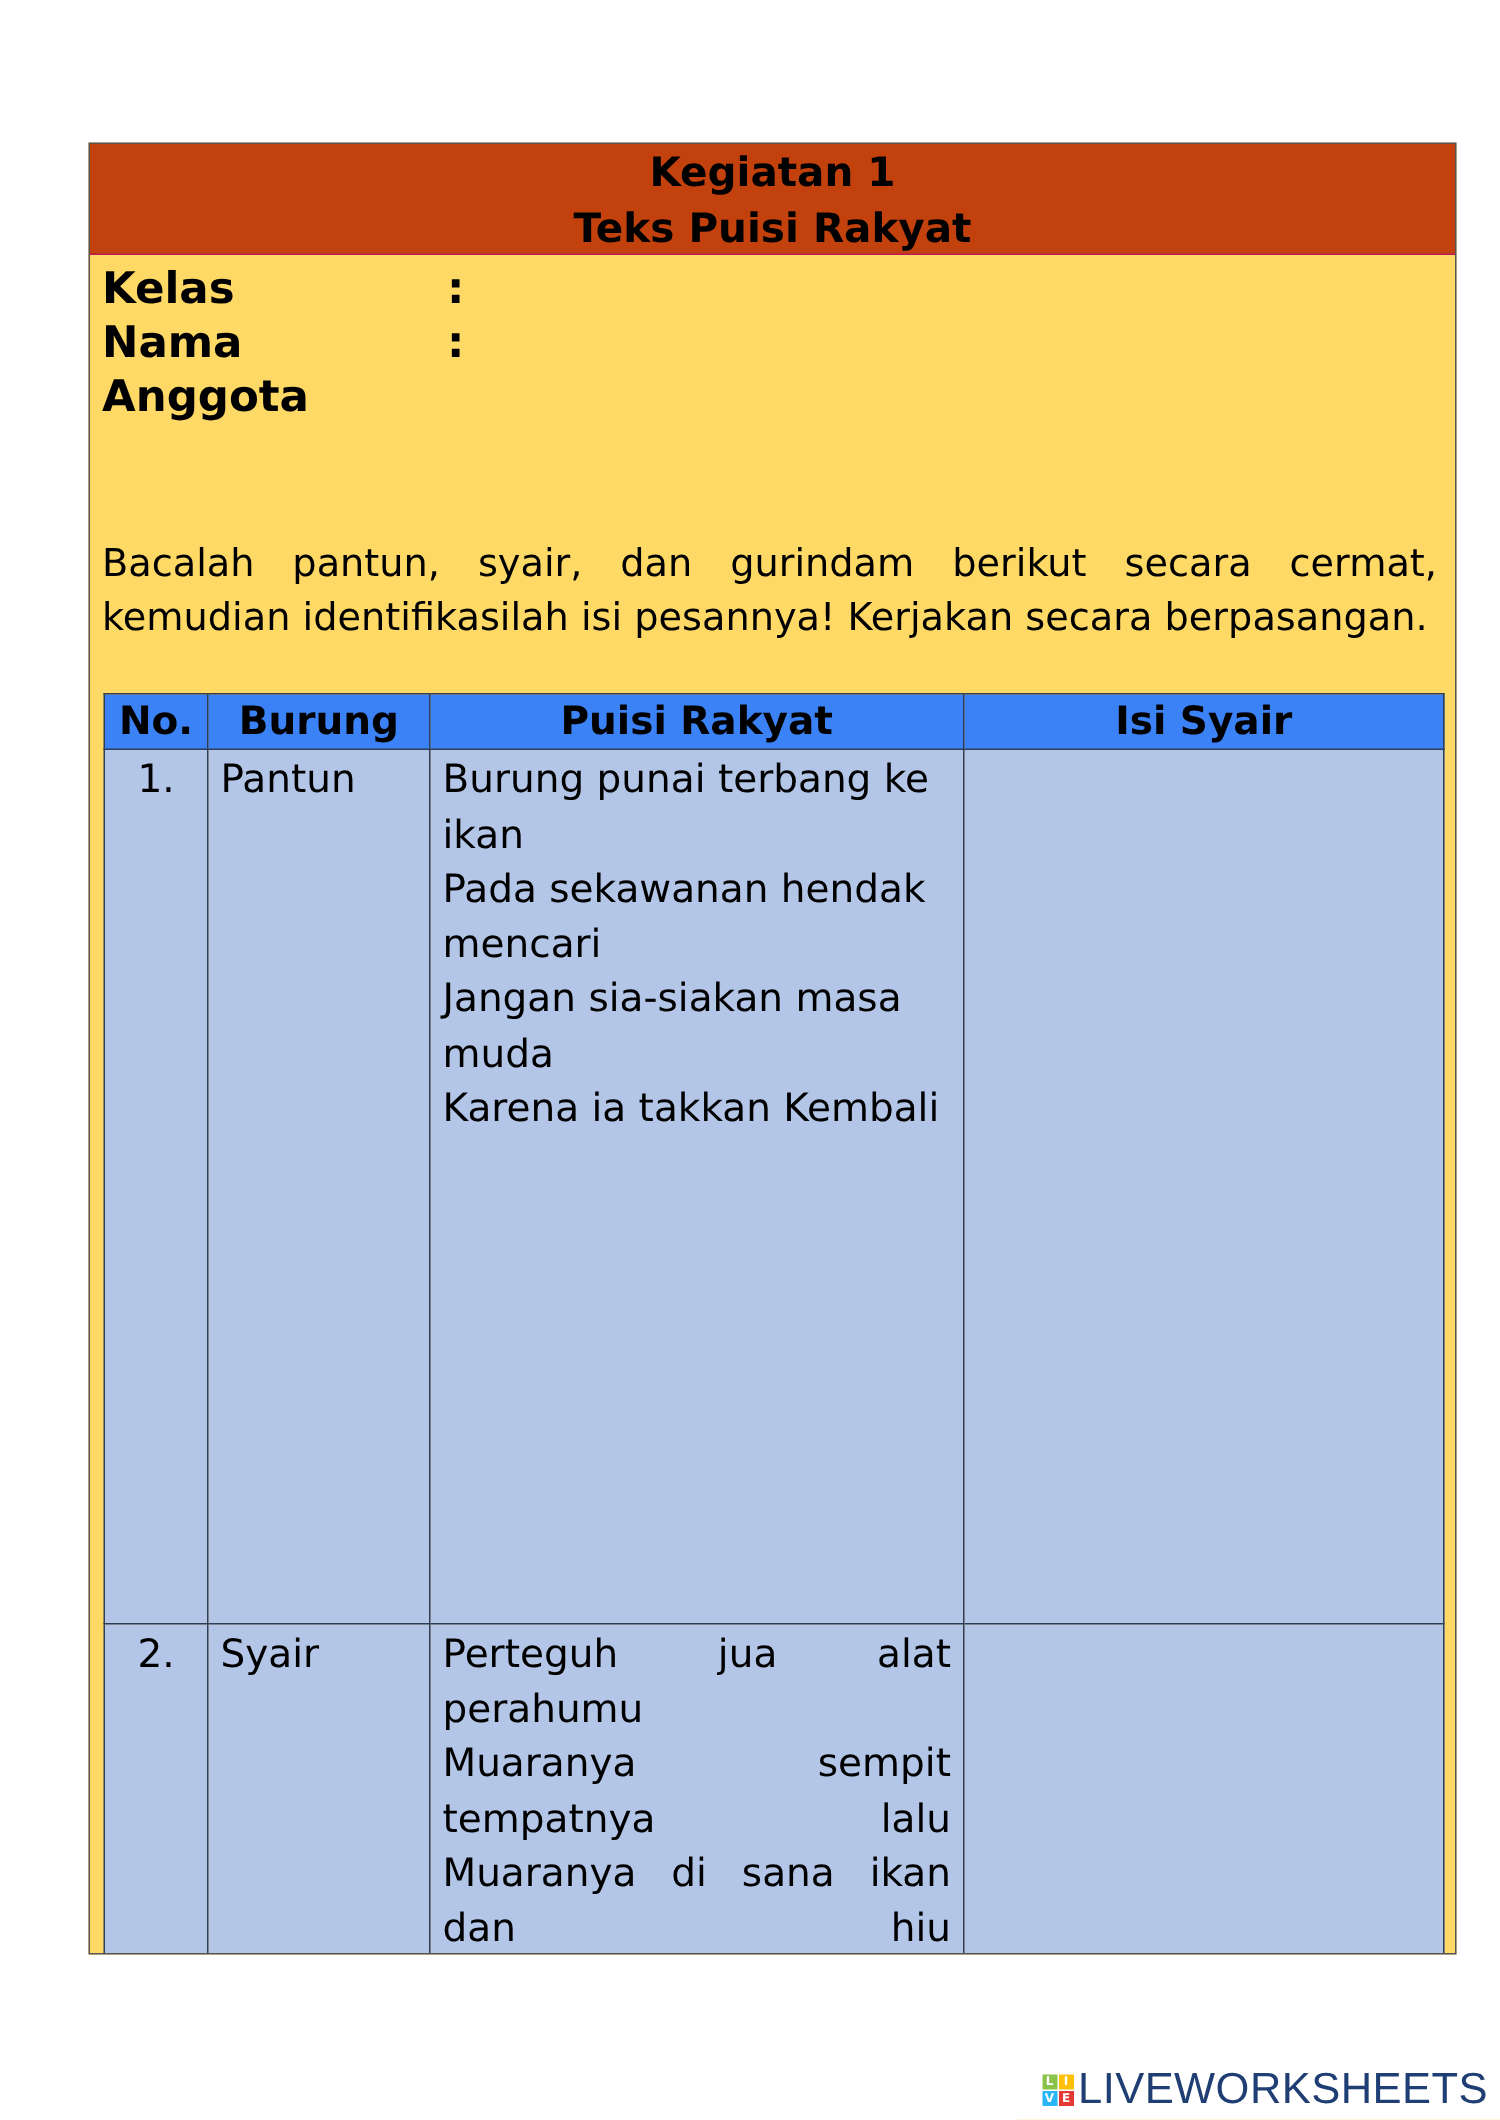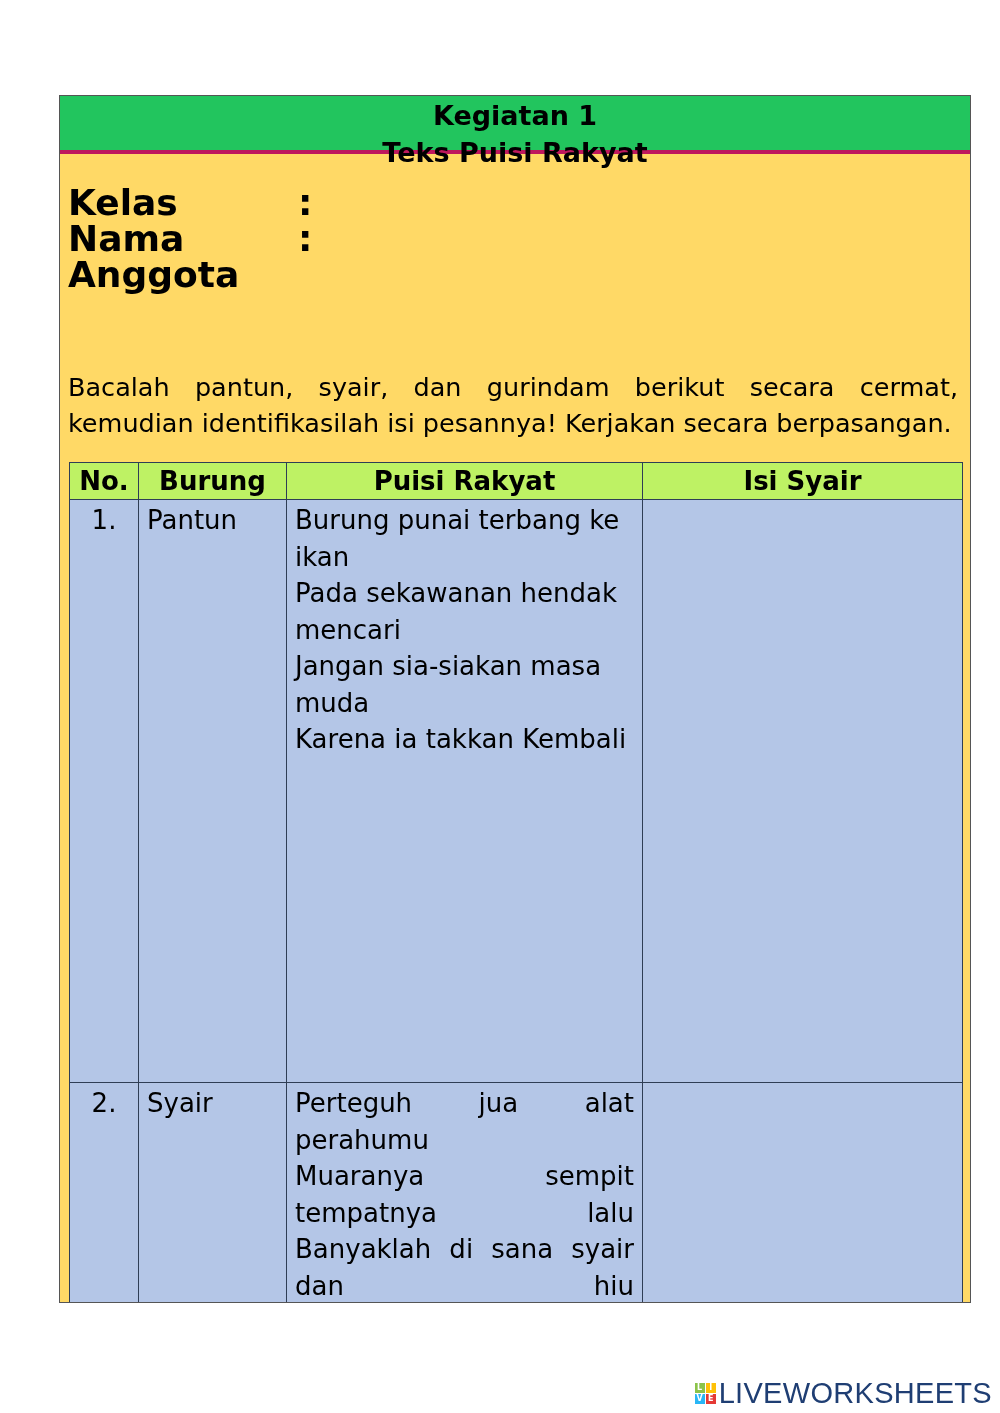--- a/index.html
+++ b/index.html
@@ -1,28 +1,28 @@
 <!DOCTYPE html>
 <html><head>
   <meta charset="utf-8">
   <style>
     html, body { margin: 0; padding: 0; background: #ffffff; }
     body { width: 1000px; height: 1413px; position: relative; overflow: hidden;
            font-family: "DejaVu Sans", sans-serif; color: #000; }
     .sheet { position: absolute; left: 59px; top: 95px; width: 912px; height: 1208px;
              border: 1px solid #555; box-sizing: border-box; background: #FFD966; overflow: hidden; }
-    .title-band { background: #22c55e; height: 58px; border-bottom: 4px solid #be185d;
+    .title-band { background: #c2410c; height: 74px; border-bottom: 1px solid #be185d;
                   text-align: center; font-weight: bold; font-size: 27px; line-height: 37px; padding-top: 1px; box-sizing: border-box; }
-    .info { padding: 4px 8px 0 8px; font-size: 36px; line-height: 36px; margin-top: 27px; }
+    .info { padding: 4px 8px 0 8px; font-size: 29px; line-height: 36px; }
     .info-row { font-weight: bold; display: flex; }
     .info-label { width: 230px; display: inline-block; }
     .instr { margin: 76px 12px 0 8px; font-size: 25.5px; line-height: 36px; text-align: justify; }
     table.grid { position: absolute; left: 9px; top: 366px; width: 893px;
                  border-collapse: collapse; table-layout: fixed; font-size: 26px; }
-    table.grid th { background: #bef264; font-weight: bold; height: 36px; padding: 0;
+    table.grid th { background: #3b82f6; font-weight: bold; height: 36px; padding: 0;
                     border: 1px solid #2F3E55; line-height: 36px; text-align: center; }
     table.grid td { background: #B4C6E7; border: 1px solid #2F3E55; vertical-align: top;
                     padding: 2px 8px; line-height: 36.5px; }
     td.no { text-align: center; }
     .poem-line { display: block; }
     .justify { text-align: justify; text-align-last: justify; }
     .watermark { position: absolute; right: 8px; top: 1377px; display: flex; align-items: center; }
     .wm-logo { display: grid; grid-template-columns: 10px 10px; grid-template-rows: 10px 10px; gap: 1px; margin-right: 3px; }
     .wm-logo span { font-size: 8px; font-weight: bold; color: #fff; text-align: center; line-height: 10px; }
     .wm-text { font-family: "Liberation Sans", sans-serif; font-weight: normal; font-size: 29px; color: #1F3E73; letter-spacing: 0.3px; }
@@ -75,21 +75,21 @@
           <span class="poem-line">Karena ia takkan Kembali</span>
         </td>
         <td></td>
       </tr>
       <tr style="height:230px;">
         <td class="no">2.</td>
         <td>Syair</td>
         <td>
           <span class="poem-line justify">Perteguh jua alat perahumu</span>
           <span class="poem-line justify">Muaranya sempit tempatnya lalu</span>
-          <span class="poem-line justify">Banyaklah di sana syair dan hiu</span>
+          <span class="poem-line justify">Muaranya di sana ikan dan hiu</span>
         </td>
         <td></td>
       </tr>
     </tbody>
   </table>
 </div>
 
 <div class="watermark">
   <div class="wm-logo">
     <span style="background:#8BC34A">L</span>

